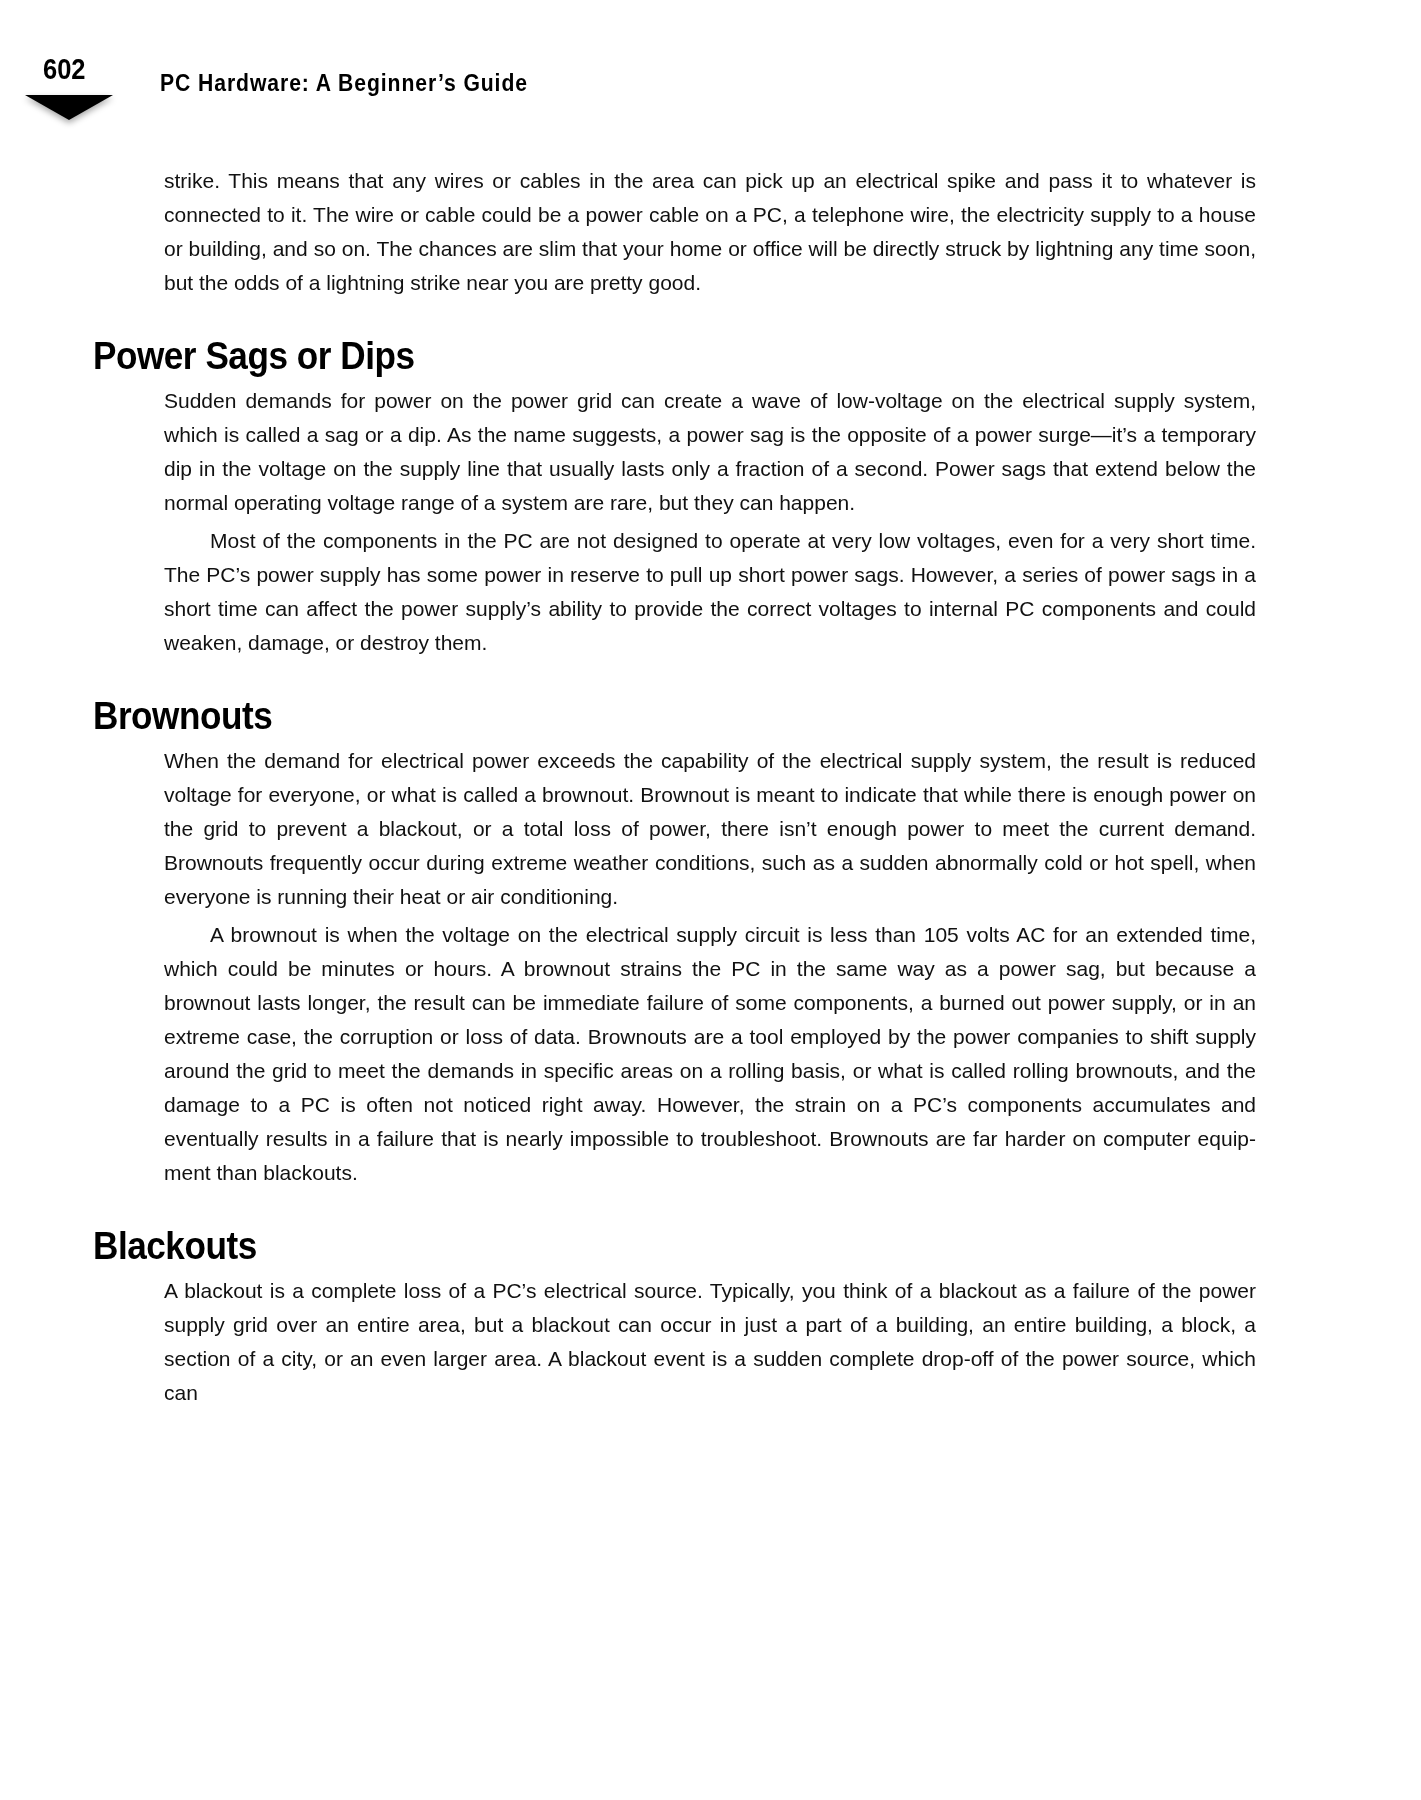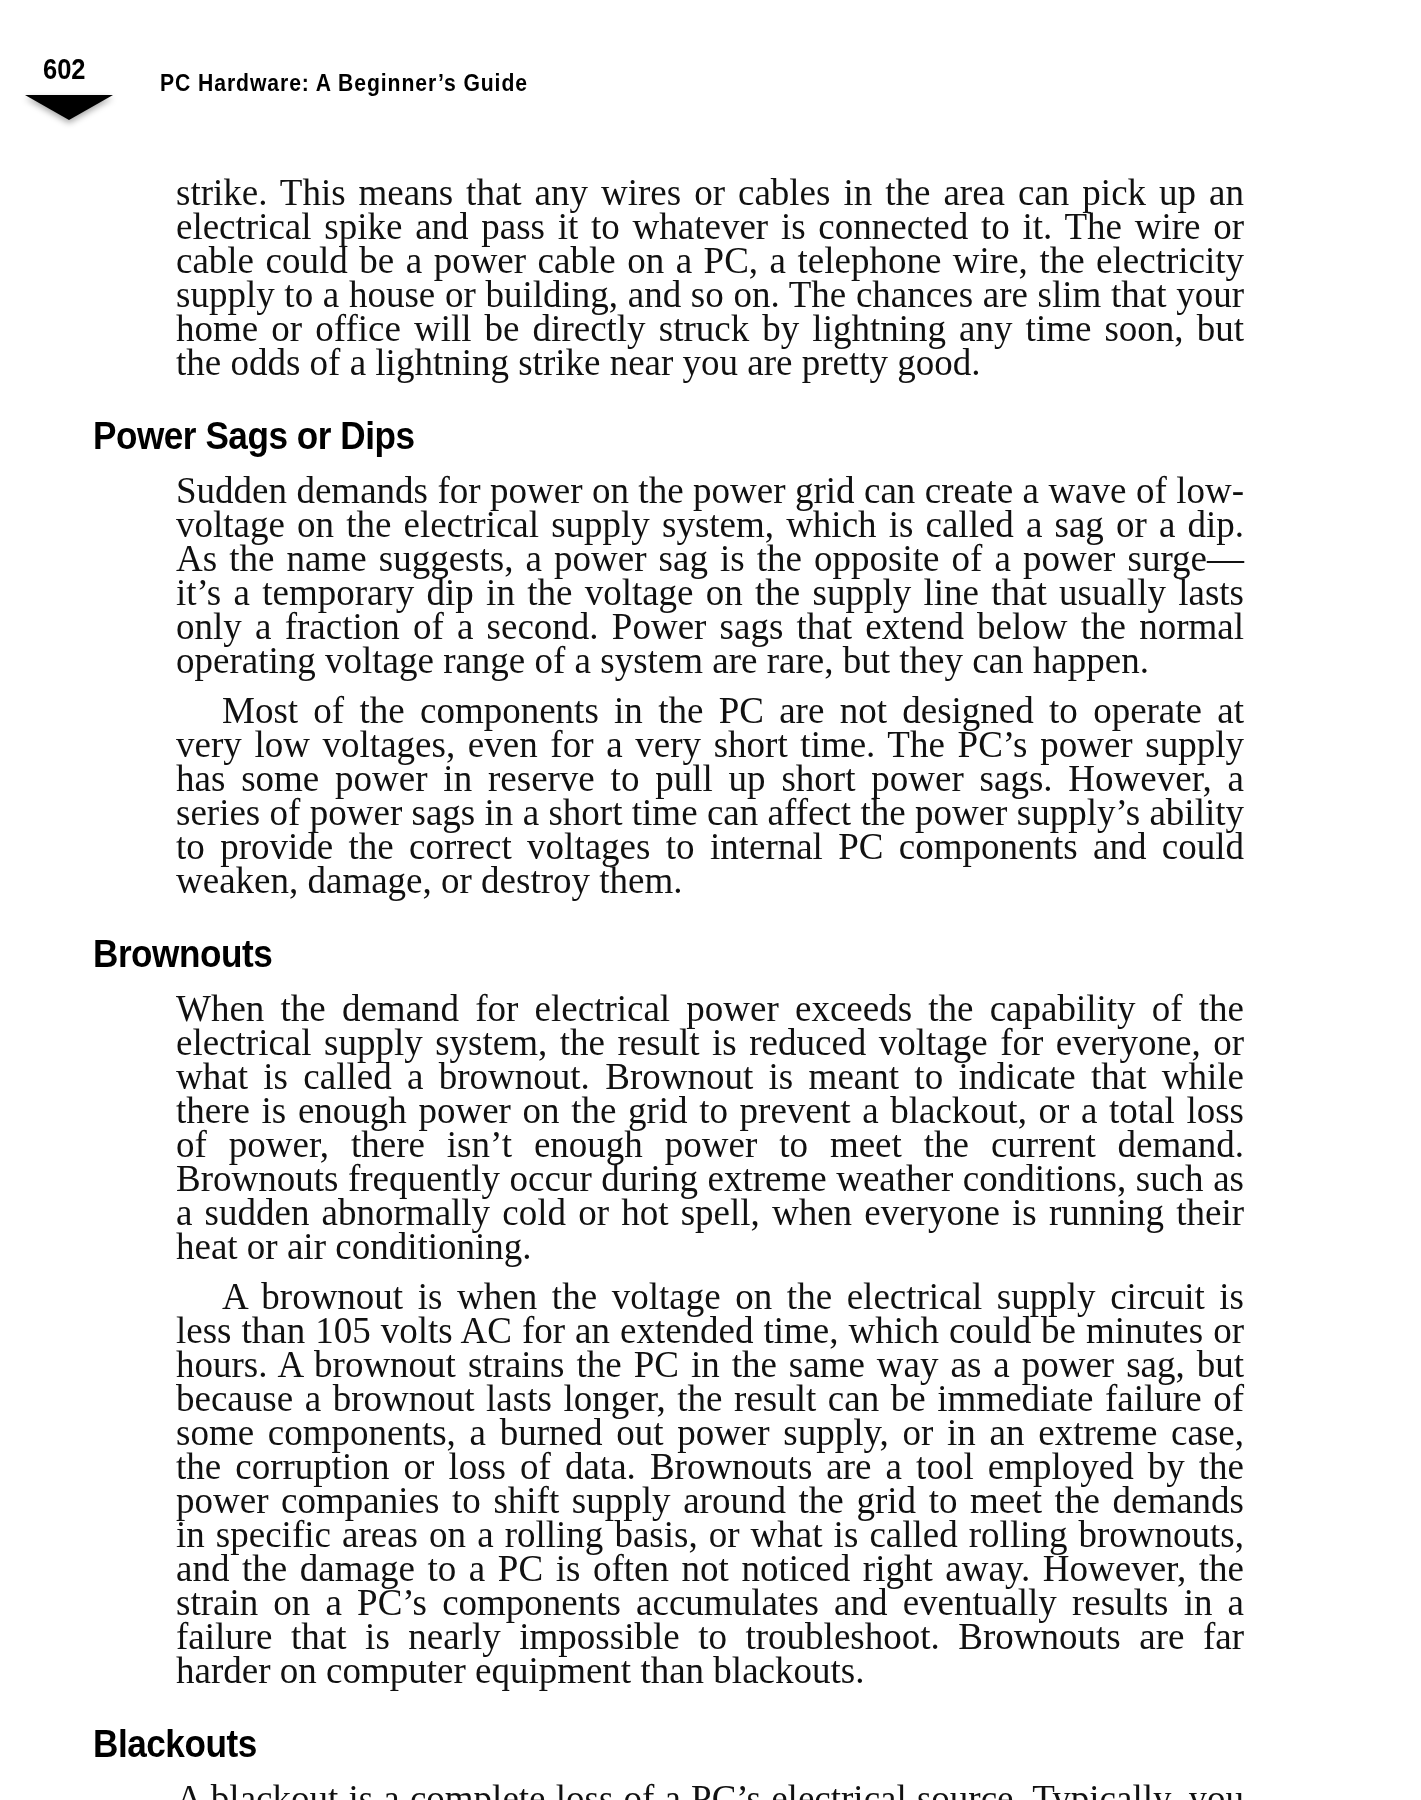--- a/index.html
+++ b/index.html
@@ -2,21 +2,21 @@
 <html><head>
 <meta charset="utf-8">
 <style>
   html, body { margin: 0; padding: 0; background: #ffffff; }
   body { width: 1421px; height: 1800px; position: relative; overflow: hidden; color: #111; }
   .folio { position: absolute; left: 38px; top: 52px; width: 80px; }
   .page-num { position: absolute; left: 5px; top: 0; font-family: "Liberation Sans", sans-serif; font-weight: bold; font-size: 30px; letter-spacing: 0px; transform: scaleX(0.85); transform-origin: left top; color: #000; }
   .arrow { position: absolute; left: -13px; top: 43px; width: 0; height: 0; border-left: 44px solid transparent; border-right: 44px solid transparent; border-top: 25px solid #000; filter: drop-shadow(0 3px 3px rgba(0,0,0,0.35)); }
   .running-head { position: absolute; left: 160px; top: 70px; font-family: "Liberation Sans", sans-serif; font-weight: bold; font-size: 23px; letter-spacing: 1px; transform: scaleX(0.92); transform-origin: left top; color: #000; white-space: nowrap; }
   .content { position: absolute; left: 160px; top: 160px; width: 1100px; }
-  .p { font-family: Liberation Serif, serif; font-size: 37px; line-height: 34px; text-align: justify; margin: 16px; hyphens: manual; }
+  .p { font-family: Liberation Sans, sans-serif; font-size: 21px; line-height: 34px; text-align: justify; margin: 4px; hyphens: manual; }
   .p.indent { text-indent: 46px; }
   .h { font-family: "Liberation Sans", sans-serif; font-weight: bold; font-size: 39px; margin-left: -67px; letter-spacing: -0.5px; transform: scaleX(0.9); transform-origin: left top; line-height: 44px; margin-top: 34px; margin-bottom: 6px; color: #000; }
   .section { margin: 0; }
 </style>
 </head>
 <body>
 
 <div class="folio">
   <div class="page-num">602</div>
   <div class="arrow"></div>

